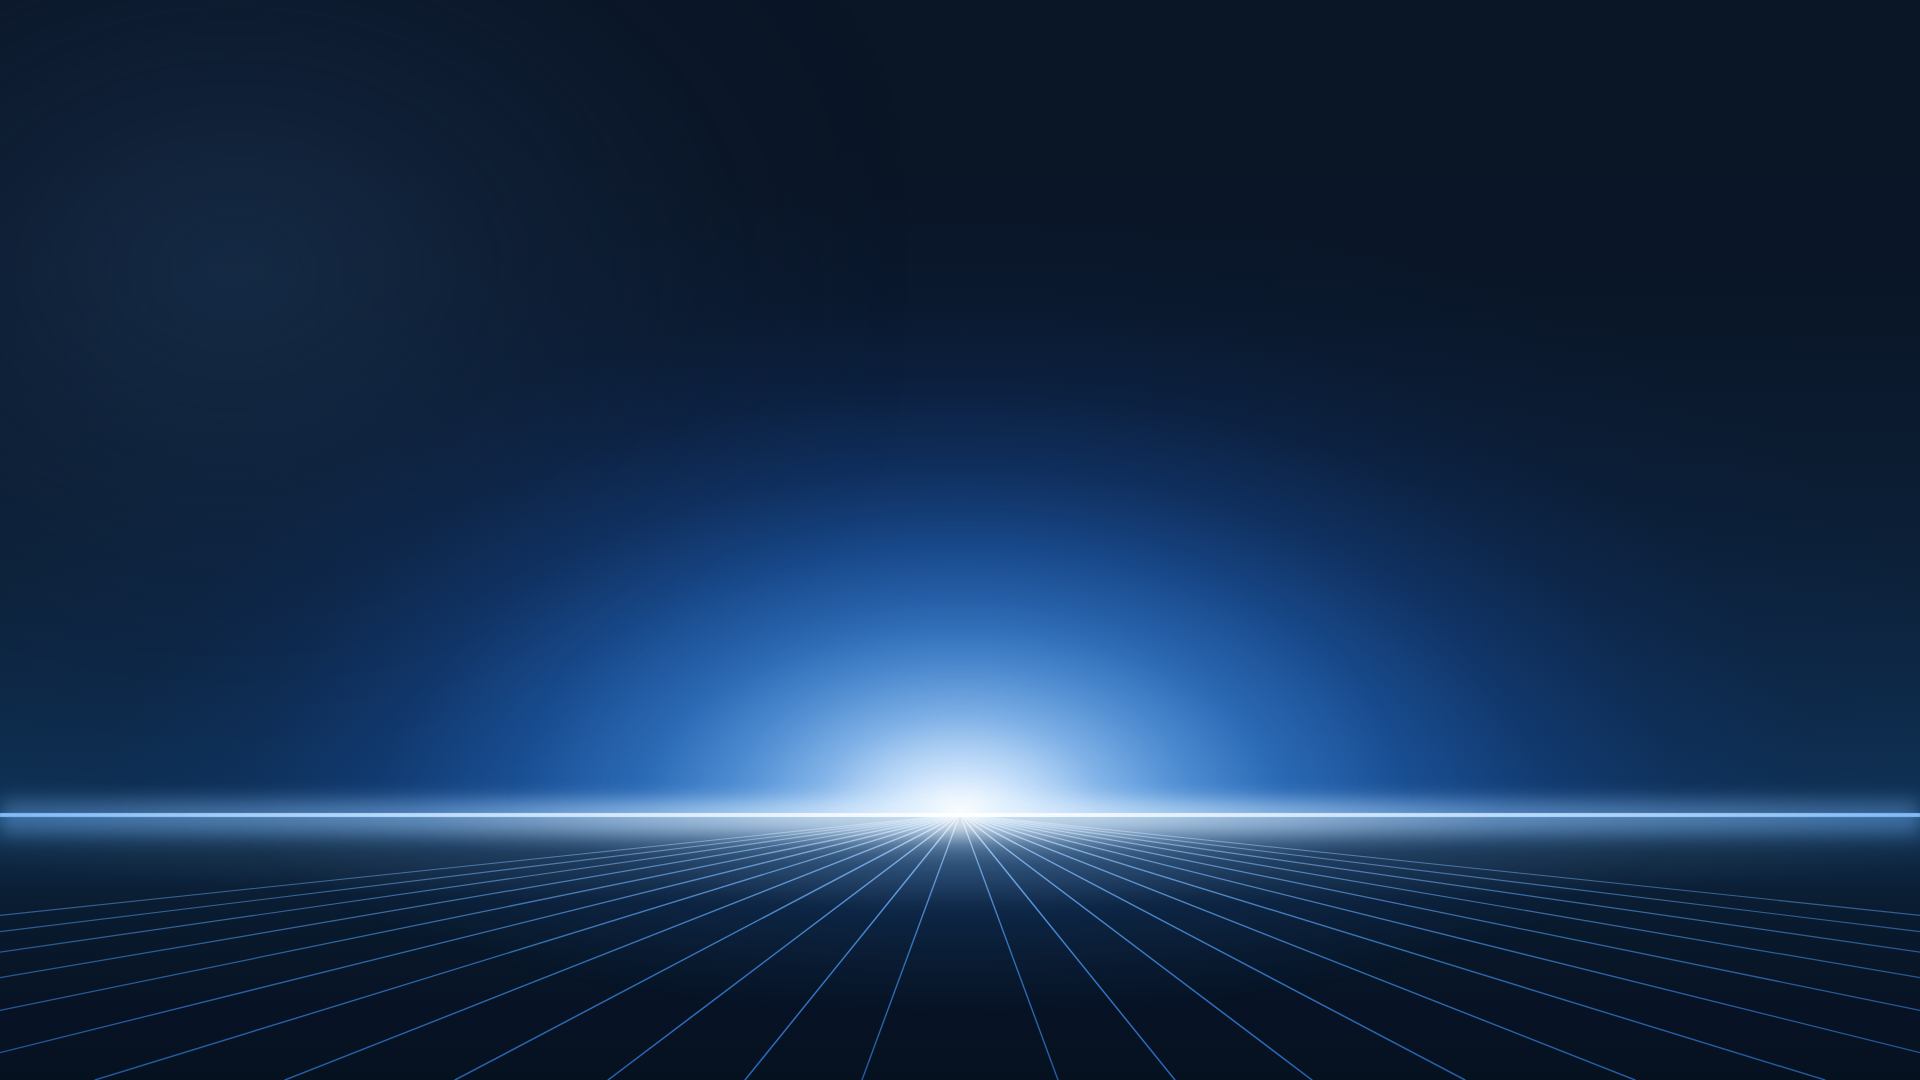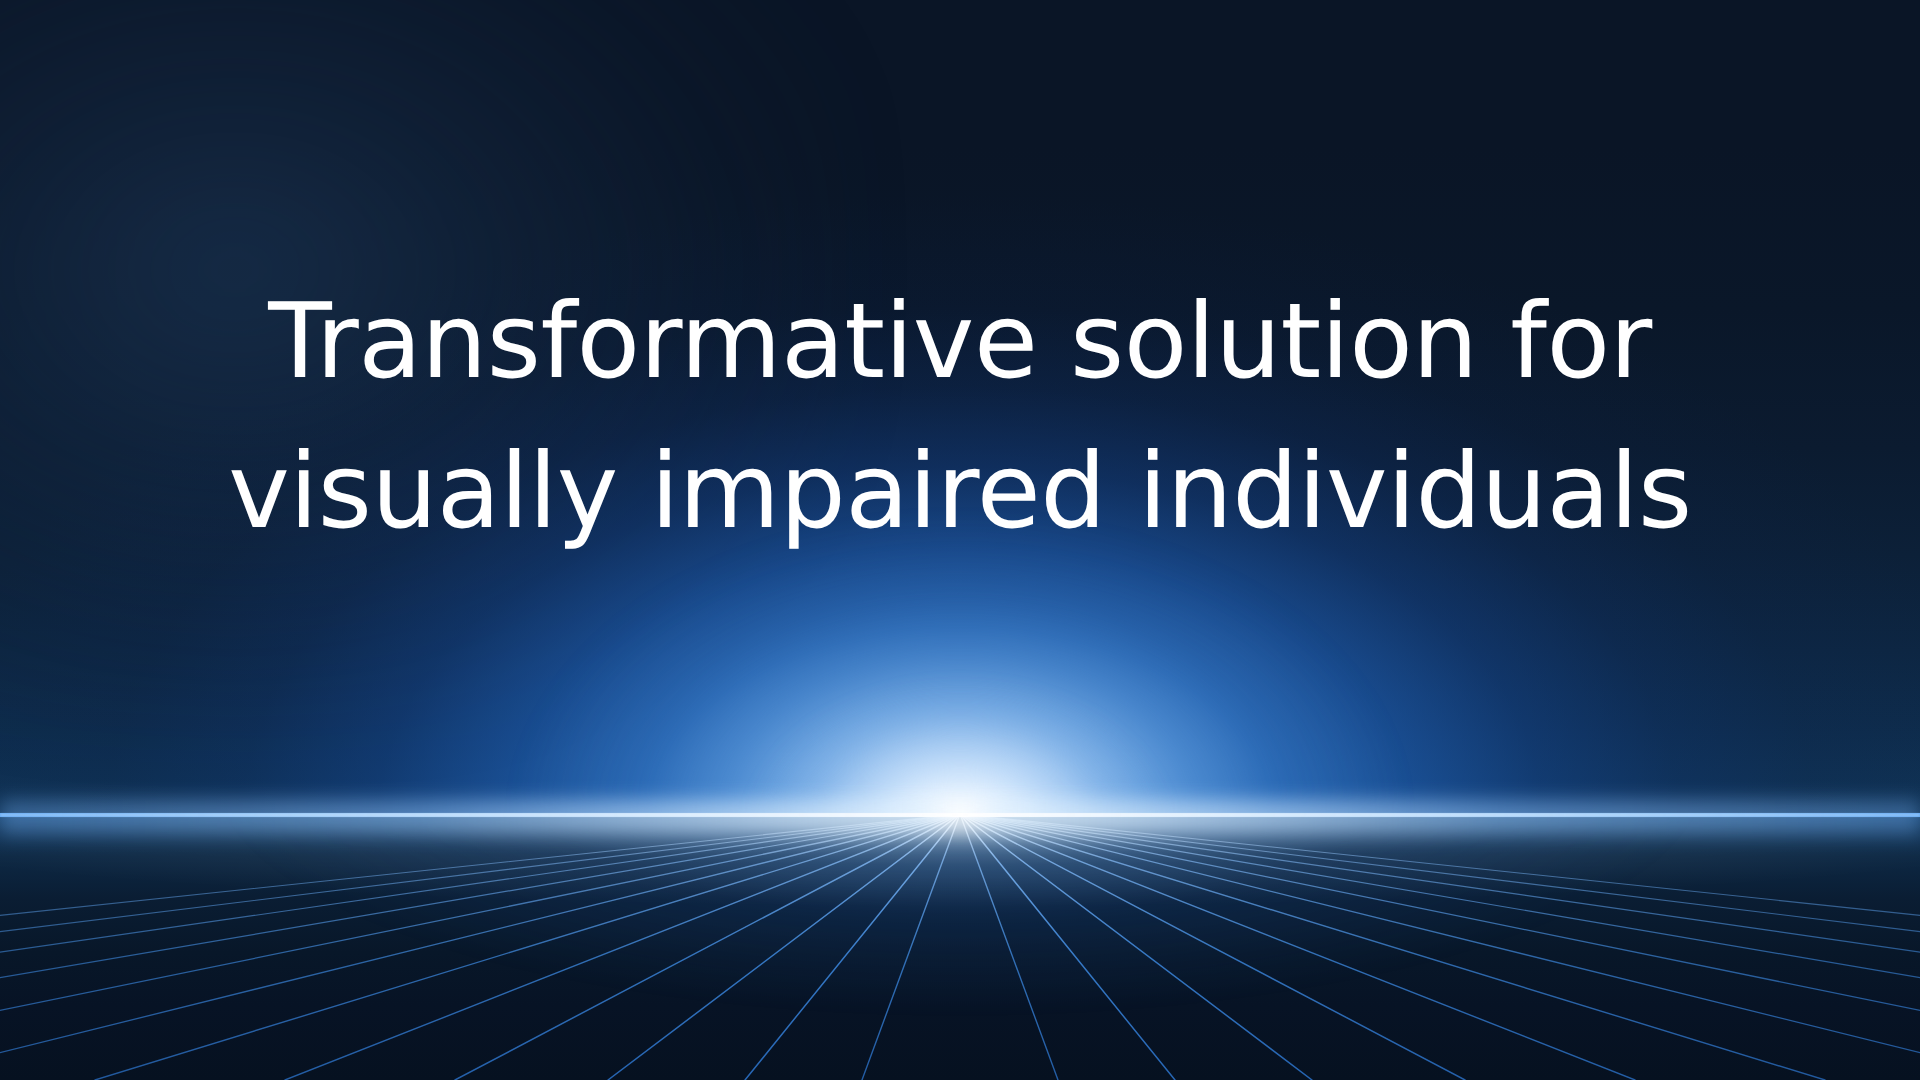--- a/index.html
+++ b/index.html
@@ -290,18 +290,14 @@
       <rect x="0" y="0" width="1920" height="150" fill="url(#centerDim)"></rect>
     </svg>
   </div>
 
   <div class="horizon-wrap">
     <div class="horizon-halo"></div>
     <div class="horizon-line"></div>
     <div class="horizon-line-hot"></div>
   </div>
 
-  <h1 class="headline">
-    <span class="line">Transformative solution for</span>
-    <span class="line">visually impaired individuals</span>
-  </h1>
 
 </div>
 
 </body></html>

